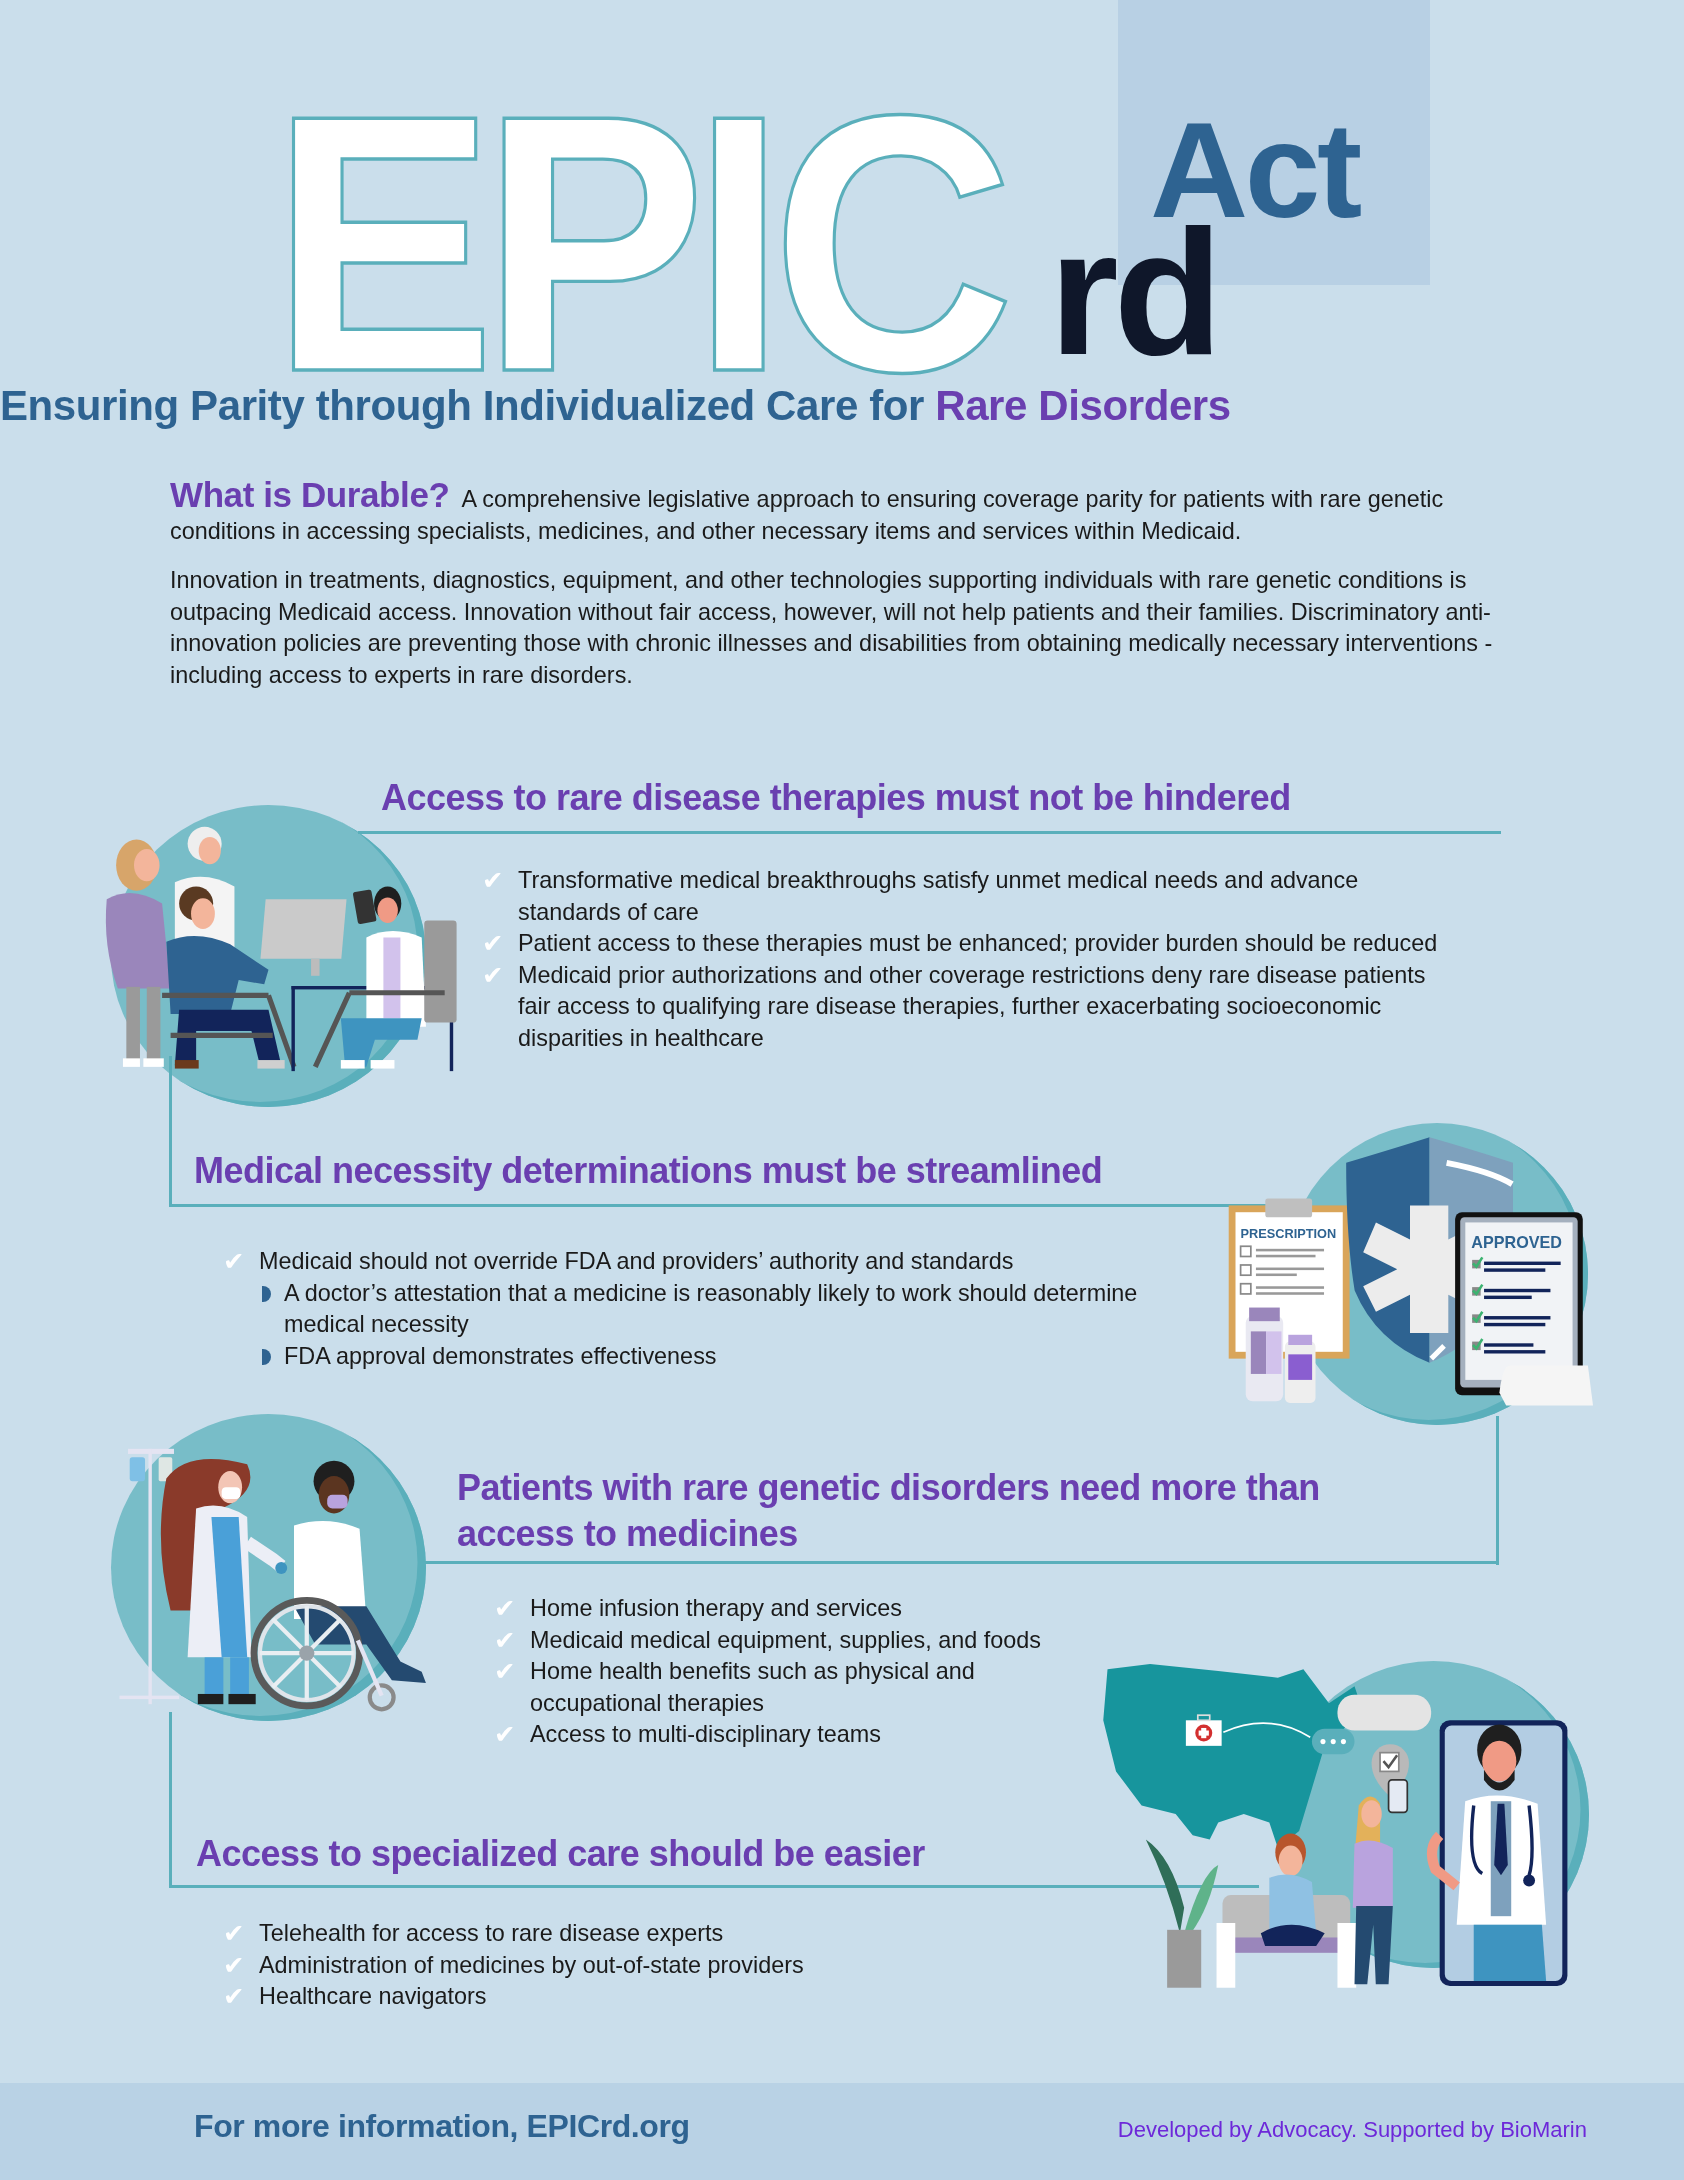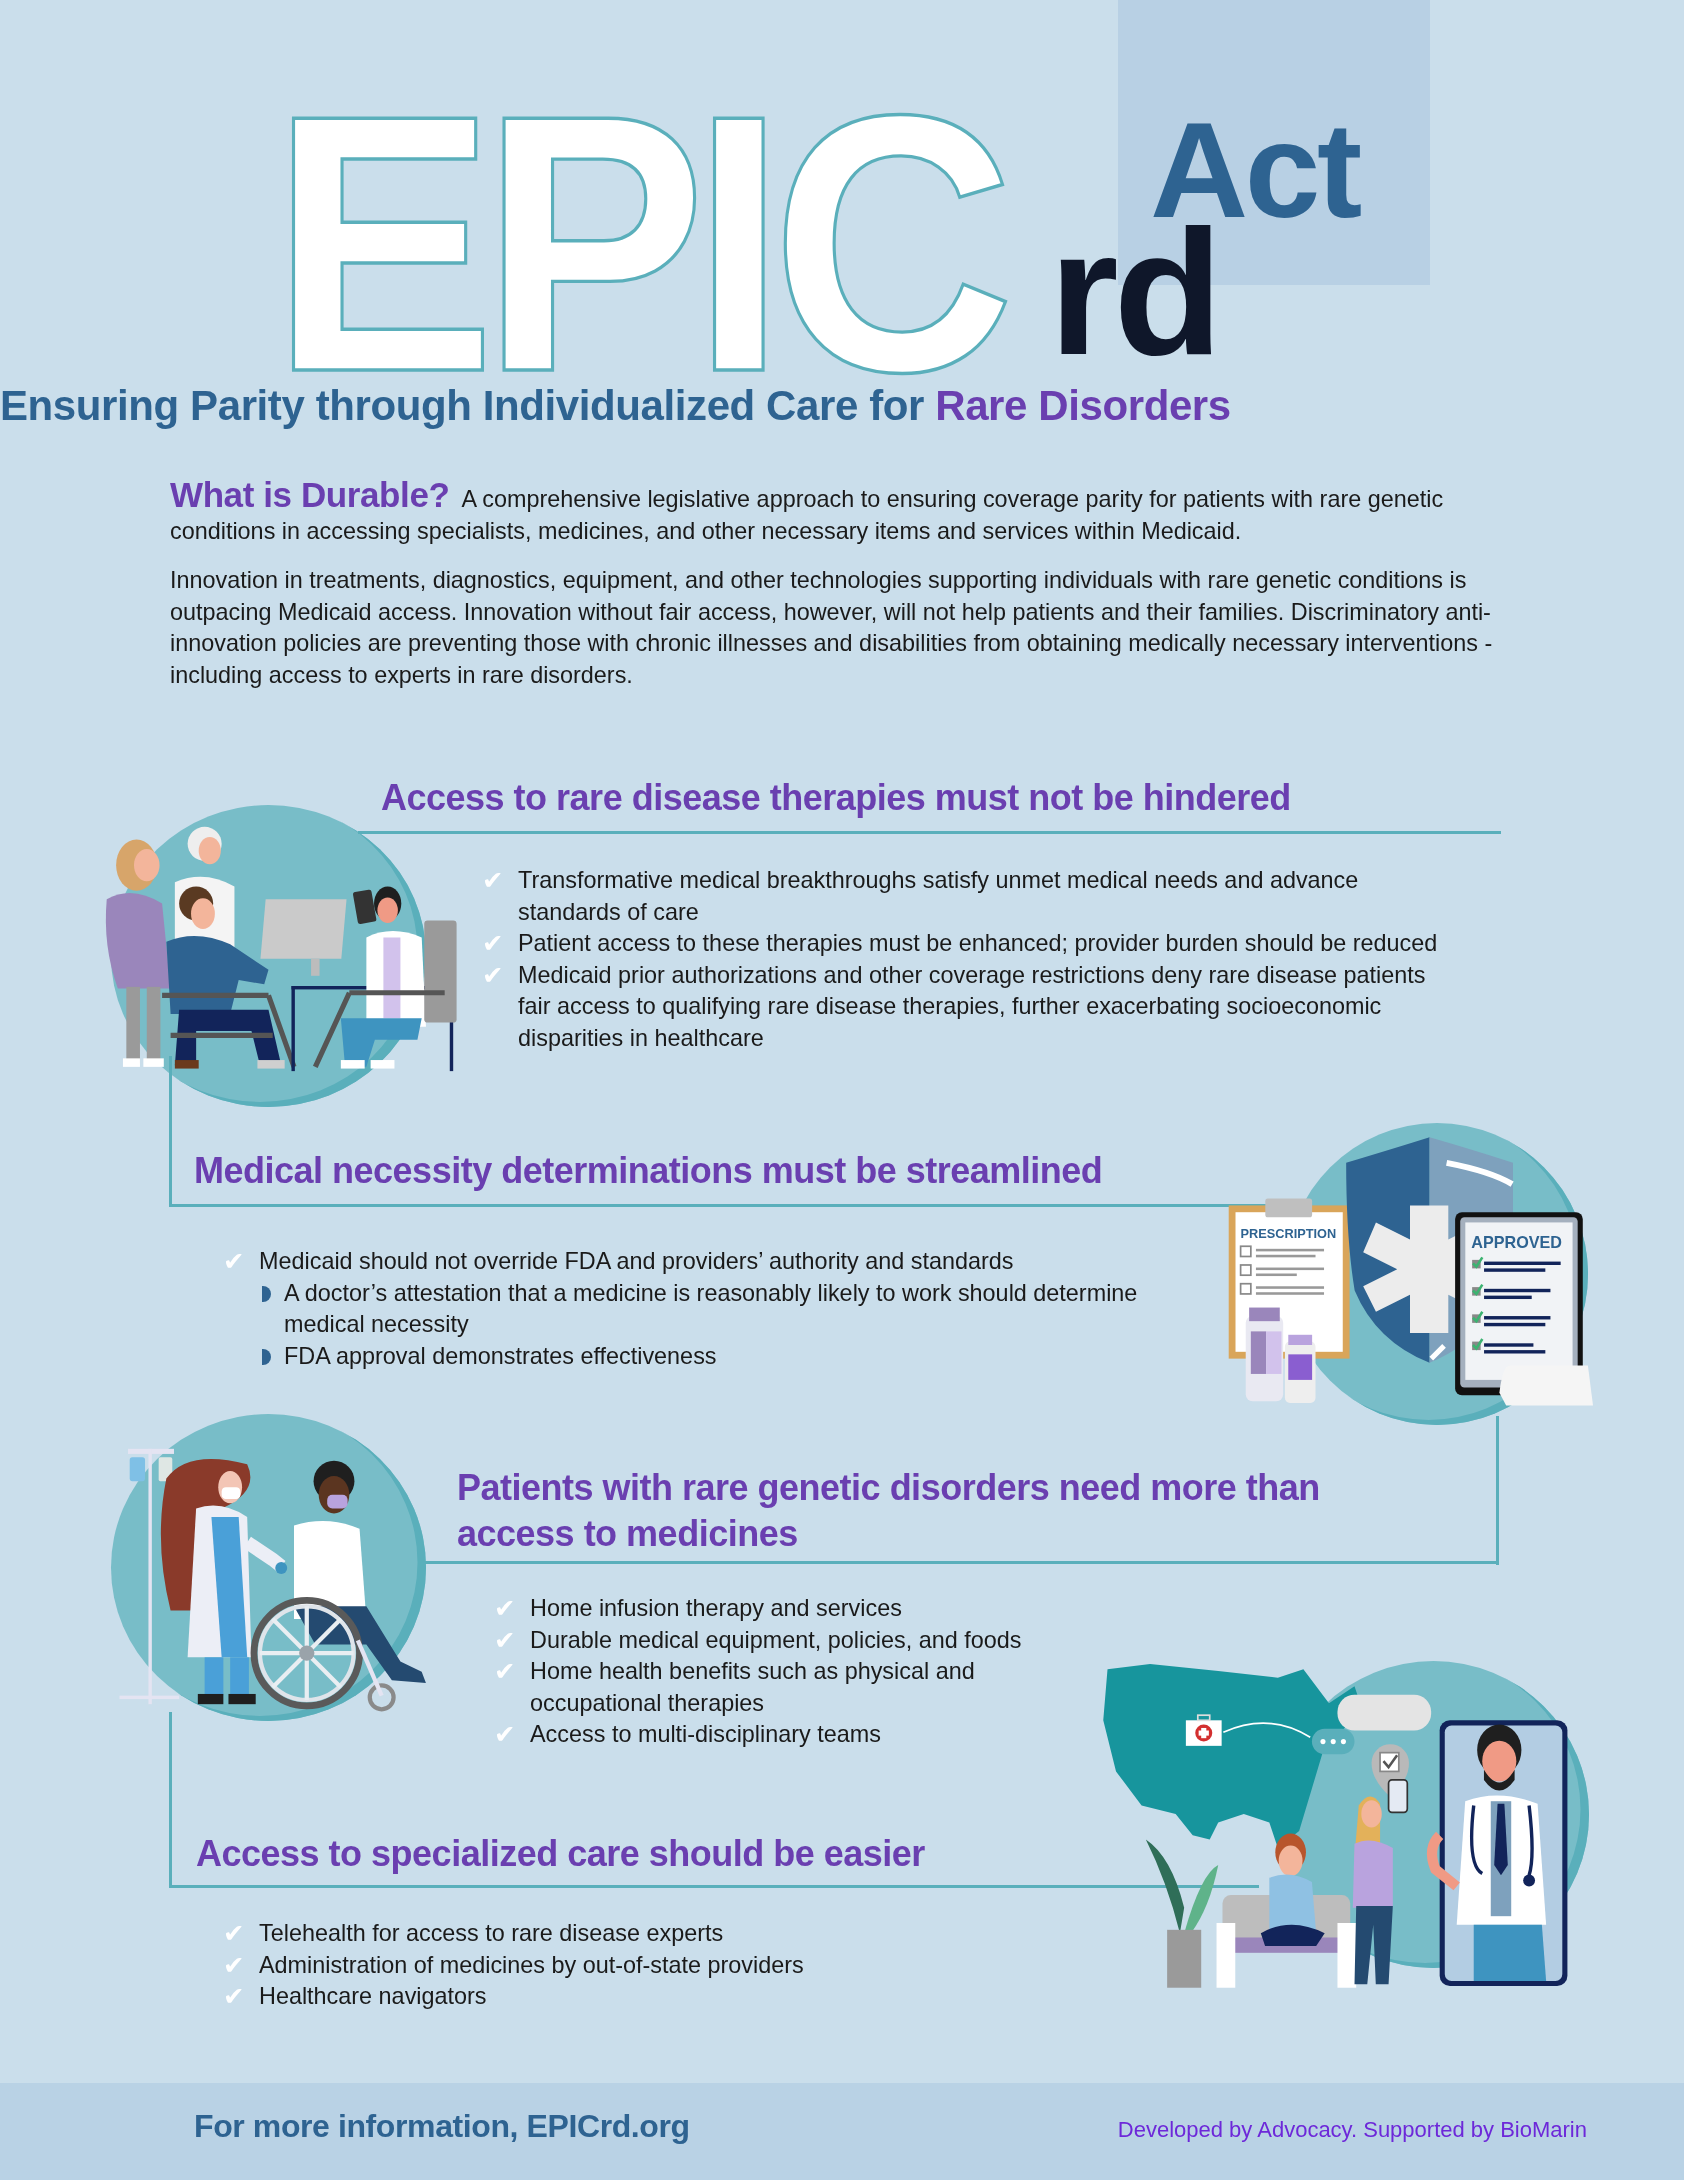--- a/index.html
+++ b/index.html
@@ -256,21 +256,21 @@
   <circle cx="230" cy="250" r="9" fill="#9aa3aa"></circle>
   <circle cx="318" cy="302" r="14" fill="none" stroke="#8a8a8a" stroke-width="5"></circle>
   <path d="M290 235 L318 300" stroke="#e4e4f2" stroke-width="5"></path>
 </svg>
 
 <div class="abs sec-h" style="left:457px; top:1465px; width:980px; line-height:46px;">Patients with rare genetic disorders need more than access to medicines</div>
 <div class="abs rule-h" style="left:424px; top:1561px; width:1075px;"></div>
 
 <ul class="abs blist" style="left:494px; top:1593px; width:613px;">
   <li><span class="chk">✔</span><span>Home infusion therapy and services</span></li>
-  <li><span class="chk">✔</span><span>Durable medical equipment, policies, and foods</span></li>
+  <li><span class="chk">✔</span><span>Medicaid medical equipment, supplies, and foods</span></li>
   <li style="width:545px;"><span class="chk">✔</span><span>Home health benefits such as physical and occupational therapies</span></li>
   <li><span class="chk">✔</span><span>Access to multi-disciplinary teams</span></li>
 </ul>
 
 <div class="abs rule-v" style="left:169px; top:1712px; height:176px;"></div>
 
 <div class="abs sec-h" style="left:196px; top:1831px;">Access to specialized care should be easier</div>
 <div class="abs rule-h" style="left:169px; top:1885px; width:1090px;"></div>
 
 <ul class="abs blist" style="left:223px; top:1918px; width:767px;">

